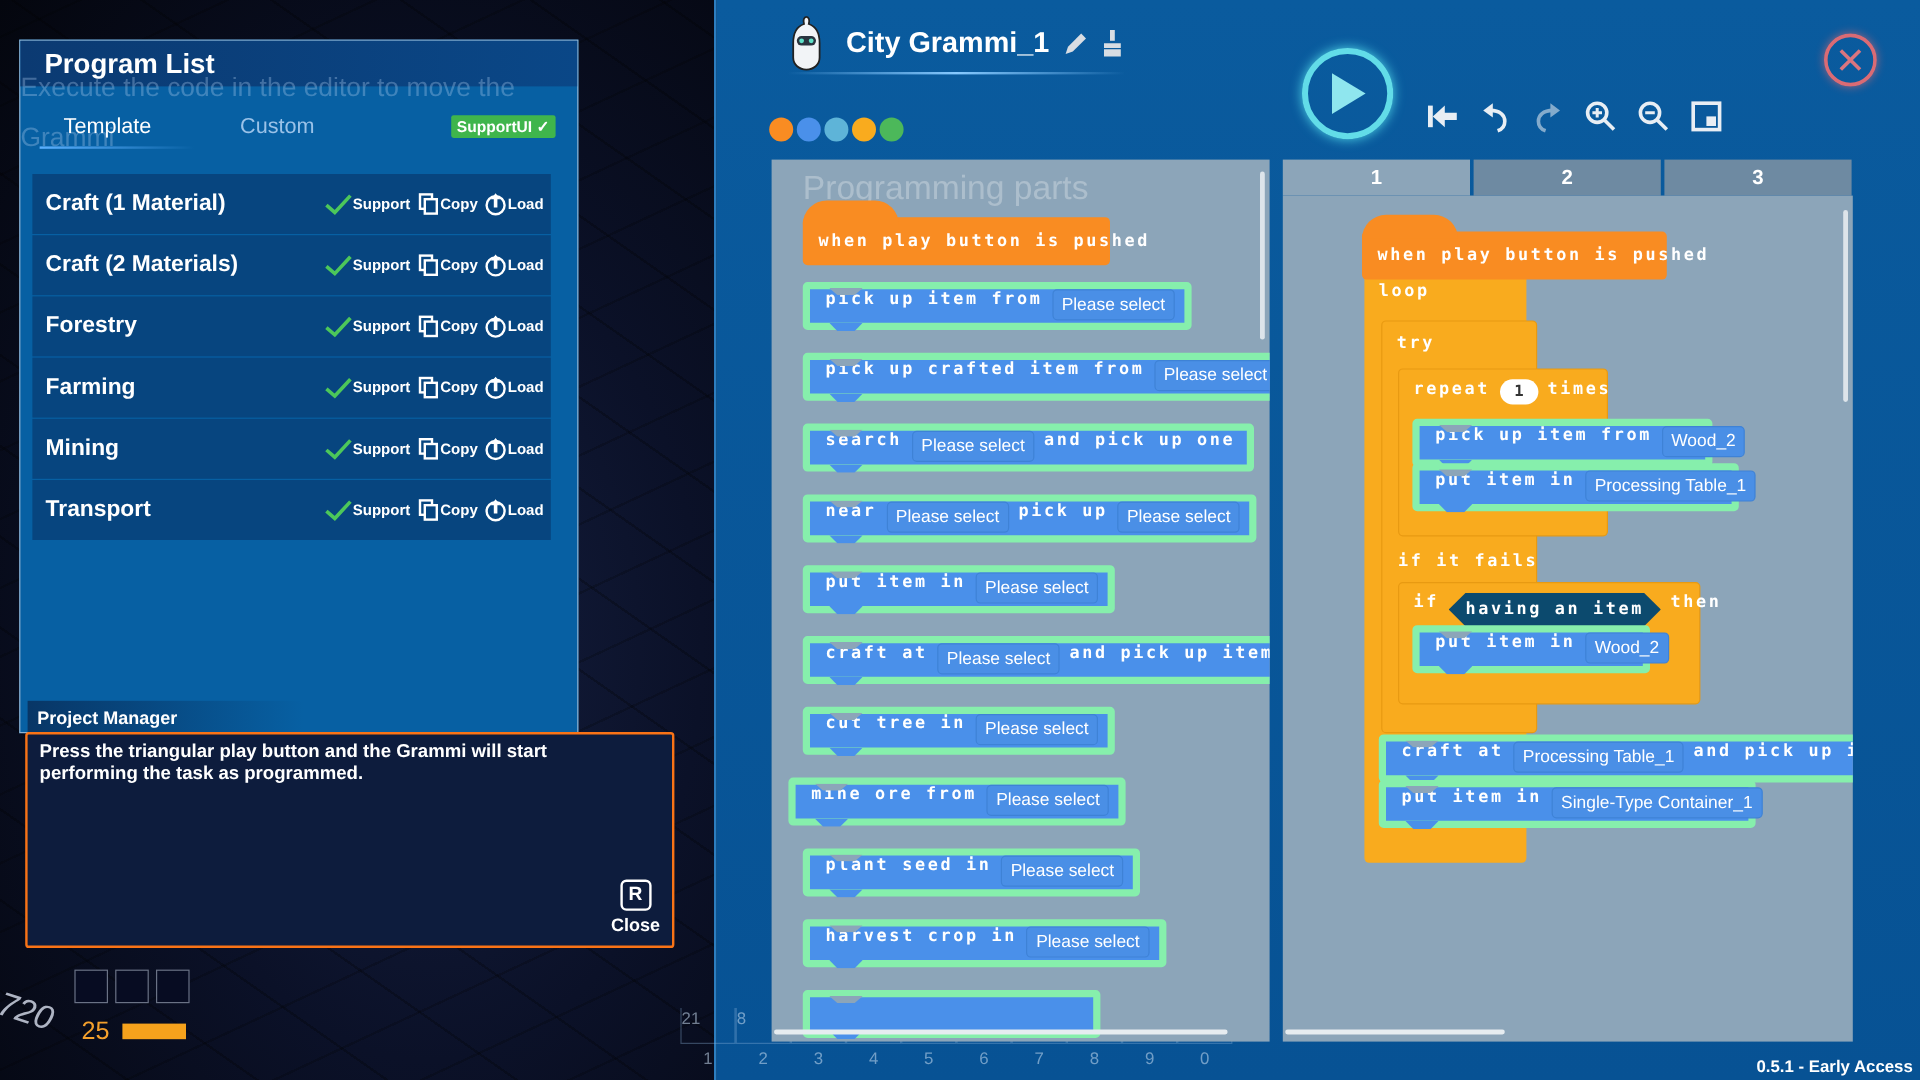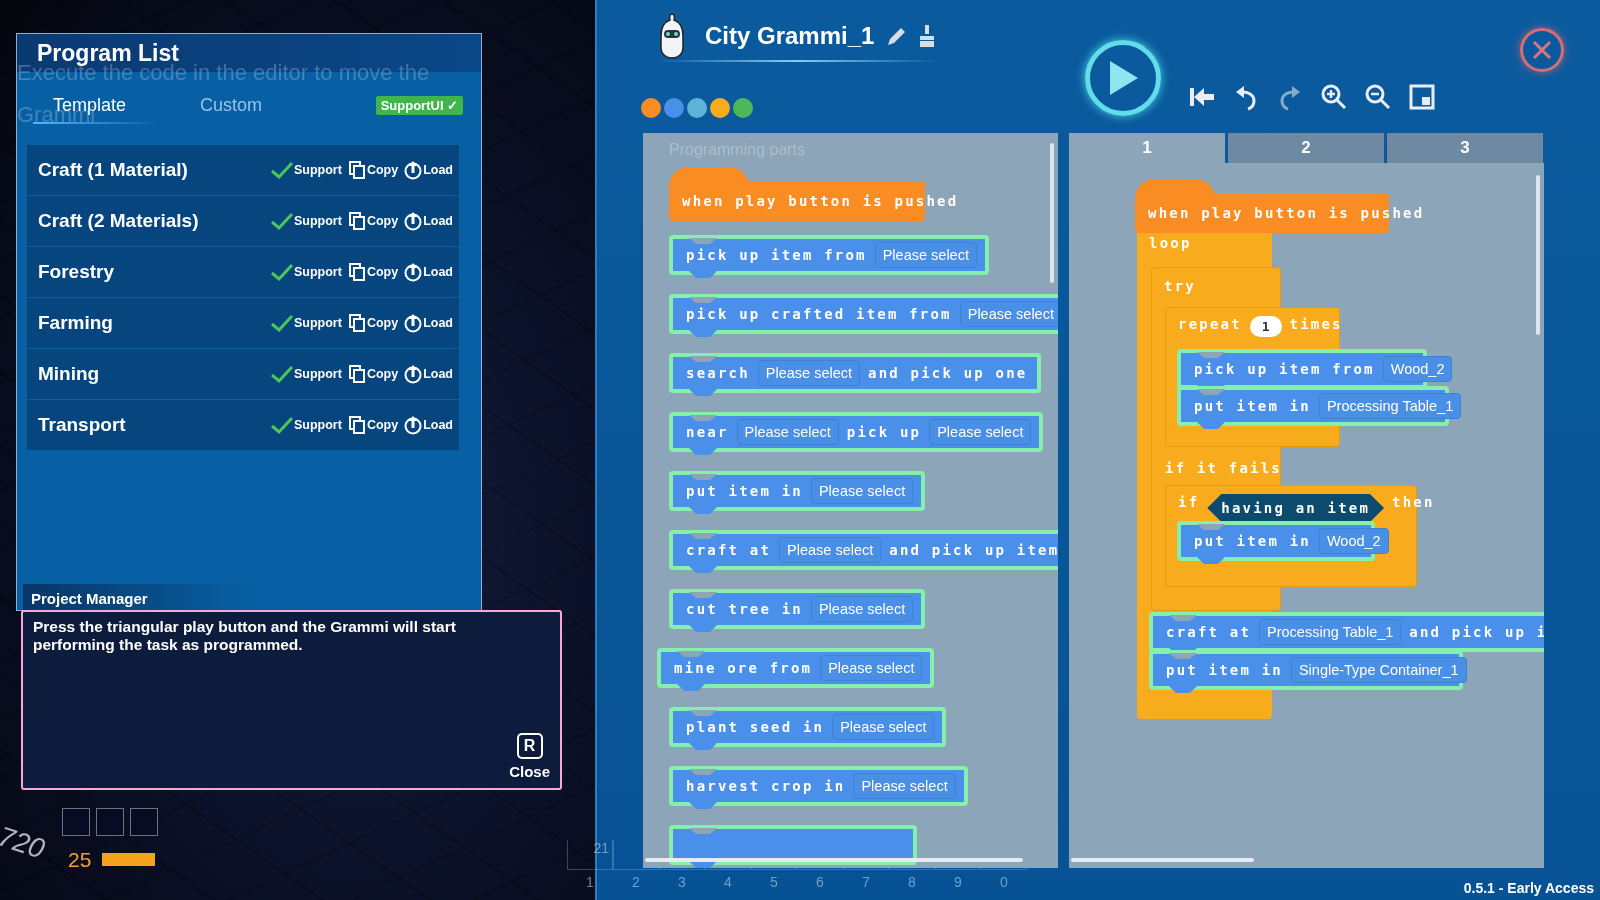--- a/index.html
+++ b/index.html
@@ -19,21 +19,21 @@
 .tab.inactive{color:#9ac2e8}
 .support-ui{margin-left:auto;background:#3fb54c;color:#fff;font-size:13px;font-weight:bold;padding:2px 5px;border-radius:2px;display:flex;align-items:center;gap:4px}
 .prog-rows{position:absolute;top:111px;left:10px;right:22px}
 .prog-row{height:50px;margin-bottom:1px;background:#07457f;display:flex;align-items:center;padding-left:11px;cursor:pointer}
 .prog-name{font-size:19px;font-weight:bold;flex:1}
 .actions{display:flex;gap:5px;margin-right:6px}
 .act{display:flex;flex-direction:row;align-items:center;font-size:12.5px;font-weight:bold;cursor:pointer;line-height:14px}
 .act svg{height:20px}
 .pm-label{position:absolute;left:6px;bottom:0;width:230px;height:26px;background:linear-gradient(90deg,#083666,rgba(8,54,102,0));font-size:15px;font-weight:bold;padding:6px 0 0 8px}
 
-.msgbox{position:absolute;left:21px;top:610px;width:541px;height:180px;background:#0d1c3d;border:2px solid #f9a8d4;border-radius:3px;padding:6px 10px}
+.msgbox{position:absolute;left:21px;top:610px;width:541px;height:180px;background:#0d1c3d;border:2px solid #f97316;border-radius:3px;padding:6px 10px}
 .msgbox p{font-size:15.5px;font-weight:bold;line-height:18px;width:460px}
 .close-btn{position:absolute;right:10px;bottom:8px;display:flex;flex-direction:column;align-items:center;cursor:pointer}
 .rkey{width:26px;height:26px;border:2px solid #fff;border-radius:5px;font-weight:bold;font-size:16px;display:flex;align-items:center;justify-content:center}
 .close-lbl{font-size:15px;font-weight:bold;margin-top:4px}
 
 .hud-slots{position:absolute;left:62px;top:808px;display:flex;gap:6px}
 .hud-slot{width:28px;height:28px;background:#070c22;border:1px solid #6a7285}
 .hud-num{position:absolute;left:68px;top:848px;font-size:21px;color:#f4a02c}
 .hud-bar{position:absolute;left:102px;top:853px;width:53px;height:13px;background:#f6a21c}
 .hud-coord{position:absolute;left:-2px;top:827px;font-size:28px;color:#aeb4c3;transform:rotate(18deg);font-style:italic}
@@ -43,43 +43,43 @@
 .ed-head{position:absolute;left:60px;top:12px;width:280px;height:50px;display:flex;align-items:center;border-bottom:2px solid;border-image:linear-gradient(90deg,rgba(120,200,255,0),#86c9ff 50%,rgba(120,200,255,0)) 1}
 .grammi-name{font-size:24px;font-weight:bold;margin-left:18px;margin-right:auto}
 .dots{position:absolute;left:44px;top:98px;display:flex;gap:3px}
 .dot{width:20px;height:20px;border-radius:50%;cursor:pointer}
 .play-btn{position:absolute;left:488px;top:40px;width:76px;height:76px;border-radius:50%;border:5px solid #62dce8;box-shadow:0 0 10px #4fd4e6;display:flex;align-items:center;justify-content:center;cursor:pointer}
 .toolbar{position:absolute;left:590px;top:82px;display:flex;gap:14px;align-items:center}
 .tbtn{width:30px;height:30px;display:flex;align-items:center;justify-content:center;cursor:pointer}
 .x-btn{position:absolute;right:36px;top:28px;width:44px;height:44px;border-radius:50%;border:3px solid #ff6e6e;box-shadow:0 0 8px rgba(255,110,110,.7);display:flex;align-items:center;justify-content:center;cursor:pointer;opacity:.85}
 
 .parts{position:absolute;left:46px;top:133px;width:415px;height:735px;background:#8ca5b9;overflow:hidden}
-.parts-title{position:absolute;left:26px;top:8px;font-size:16px;color:rgba(255,255,255,.28)}
+.parts-title{position:absolute;left:26px;top:8px;font-size:28px;color:rgba(255,255,255,.28)}
 .vscroll{position:absolute;right:4px;top:10px;width:4px;height:140px;background:#dde4ea;border-radius:2px}
 .hscroll{position:absolute;left:2px;bottom:6px;width:378px;height:4px;background:#e6ecf0;border-radius:2px}
 
-.blk{position:absolute;height:40px;background:#4a90ea;border:4px solid #86efac;border-radius:4px;display:flex;align-items:center;padding-left:13px;font-family:"DejaVu Sans Mono",monospace;font-size:14px;font-weight:bold;letter-spacing:2.2px;color:#fff;white-space:nowrap;cursor:grab}
+.blk{position:absolute;height:40px;background:#4a90ea;border:6px solid #86efac;border-radius:4px;display:flex;align-items:flex-start;padding-left:13px;font-family:"DejaVu Sans Mono",monospace;font-size:14px;font-weight:bold;letter-spacing:2.2px;color:#fff;white-space:nowrap;cursor:grab}
 .blk:before{content:"";position:absolute;left:16px;top:-1px;width:28px;height:6px;background:#8ca5b9;clip-path:polygon(0 0,100% 0,75% 100%,25% 100%)}
 .blk:after{content:"";position:absolute;left:16px;bottom:-7px;width:28px;height:7px;background:inherit;clip-path:polygon(0 0,100% 0,75% 100%,25% 100%)}
 .blk .sel{font-family:"Liberation Sans",sans-serif;letter-spacing:0;font-weight:normal;font-size:14.5px;border:1px solid #3e82d6;background:#4a8fe6;border-radius:4px;padding:4px 7px;margin:0 8px;cursor:pointer}
 .hat{position:absolute;height:40px;background:#f98c22;border-radius:4px;display:flex;align-items:center;padding-left:13px;font-family:"DejaVu Sans Mono",monospace;font-size:14px;font-weight:bold;letter-spacing:2.2px;color:#fff;white-space:nowrap}
 .hat:before{content:"";position:absolute;left:0;top:-14px;width:80px;height:20px;background:#f98c22;border-radius:40px 40px 0 0}
 
 .script-tabs{position:absolute;left:472px;top:133px;display:flex;gap:3px}
 .stab{width:156px;height:30px;background:#6e8aa2;display:flex;align-items:center;justify-content:center;font-size:17px;font-weight:bold;cursor:pointer}
 .stab.active{background:#8ca5b9}
 .canvas{position:absolute;left:472px;top:163px;width:475px;height:705px;background:#8ca5b9;overflow:hidden}
 .canvas-vscroll{position:absolute;right:4px;top:12px;width:4px;height:160px;background:#dde4ea;border-radius:2px}
 .canvas-hscroll{position:absolute;left:2px;bottom:6px;width:183px;height:4px;background:#e6ecf0;border-radius:2px}
 .ctl{position:absolute;background:#f9ab1e;border-radius:4px;font-family:"DejaVu Sans Mono",monospace;font-size:14px;font-weight:bold;letter-spacing:2.2px;color:#fff;white-space:nowrap;display:flex;align-items:center;padding-left:12px}
 .num-pill{background:#fff;color:#333;border-radius:14px;padding:3px 12px;margin:0 8px;font-size:13px;letter-spacing:0}
 .hex{background:#0c4a6e;color:#fff;padding:6px 14px;margin:0 8px;clip-path:polygon(8% 0,92% 0,100% 50%,92% 100%,8% 100%,0 50%)}
 .version{position:absolute;right:6px;bottom:4px;font-size:14px;font-weight:bold}
 .hotbar{position:absolute;left:-30px;bottom:30px;display:flex}
-.hb{width:46px;height:30px;border:1px solid rgba(140,180,220,.35);border-top:none;font-size:14px;color:rgba(200,220,240,.55);text-align:right;padding-right:3px}
+.hb{width:46px;height:30px;border:1px solid rgba(140,180,220,.35);border-top:none;font-size:14px;color:rgba(200,220,240,.55);text-align:left;padding-right:16px}
 .hb-nums{position:absolute;left:-30px;bottom:10px;display:flex}
 .hb-nums span{width:46px;text-align:center;font-size:14px;color:rgba(200,220,240,.55)}
 </style>
 </head>
 <body>
 
 <div class="bg-world"></div>
 
 <div class="plist">
   <div class="plist-header">Program List</div>

